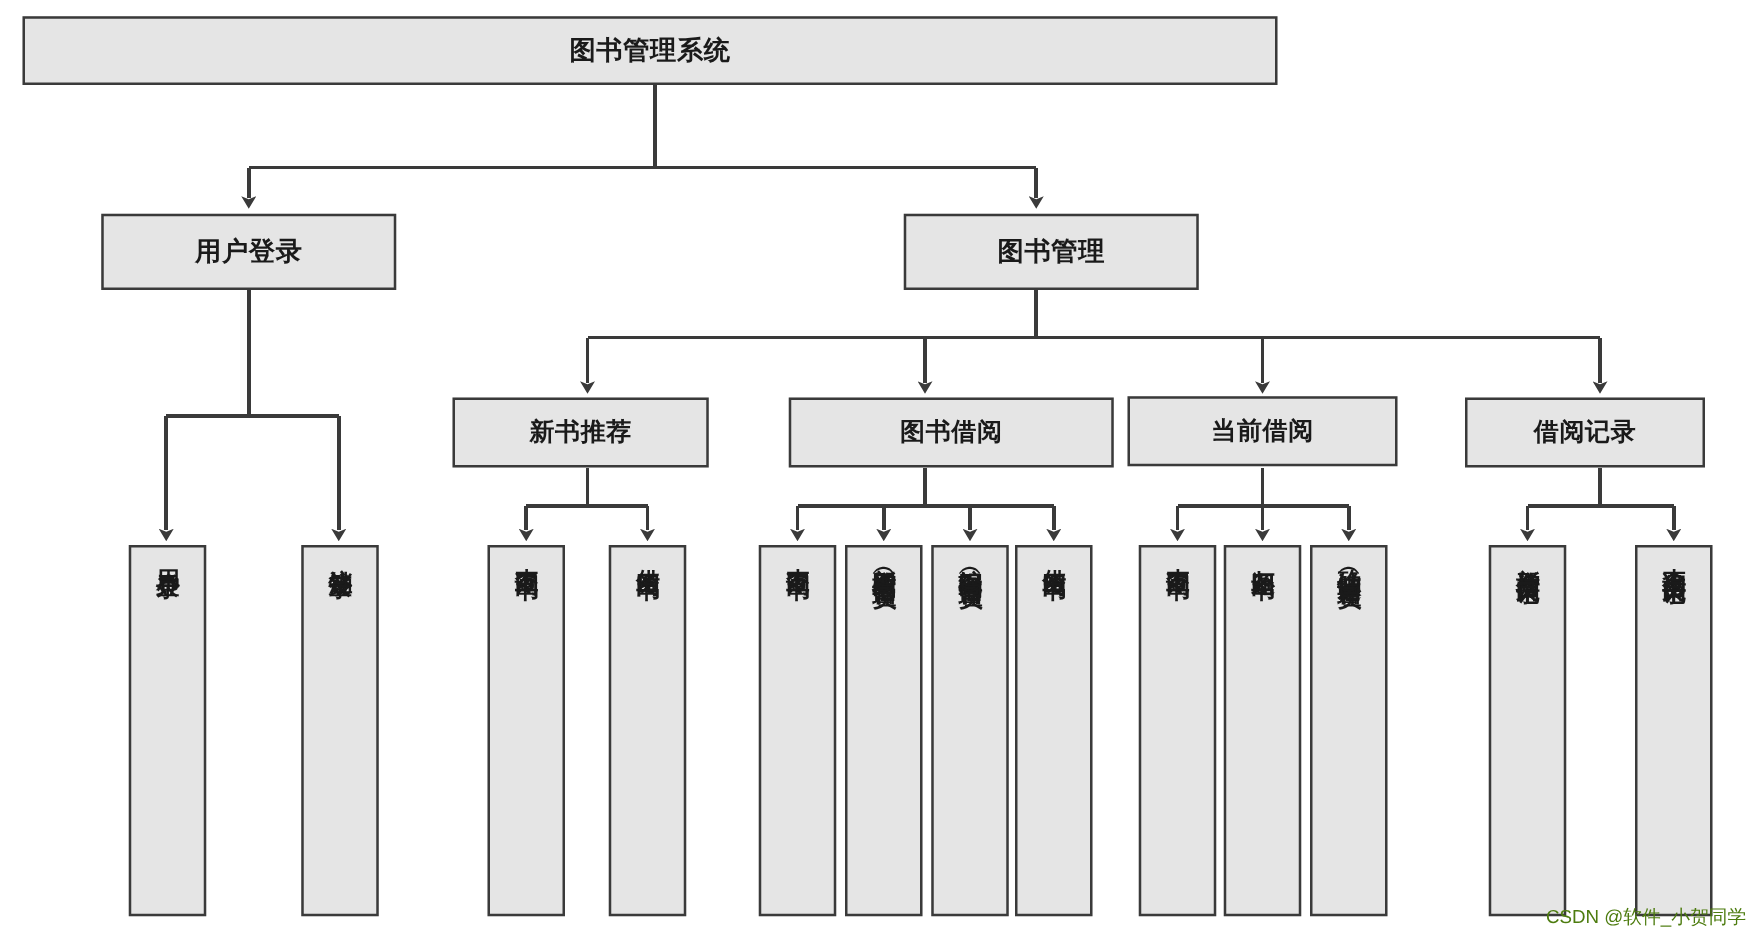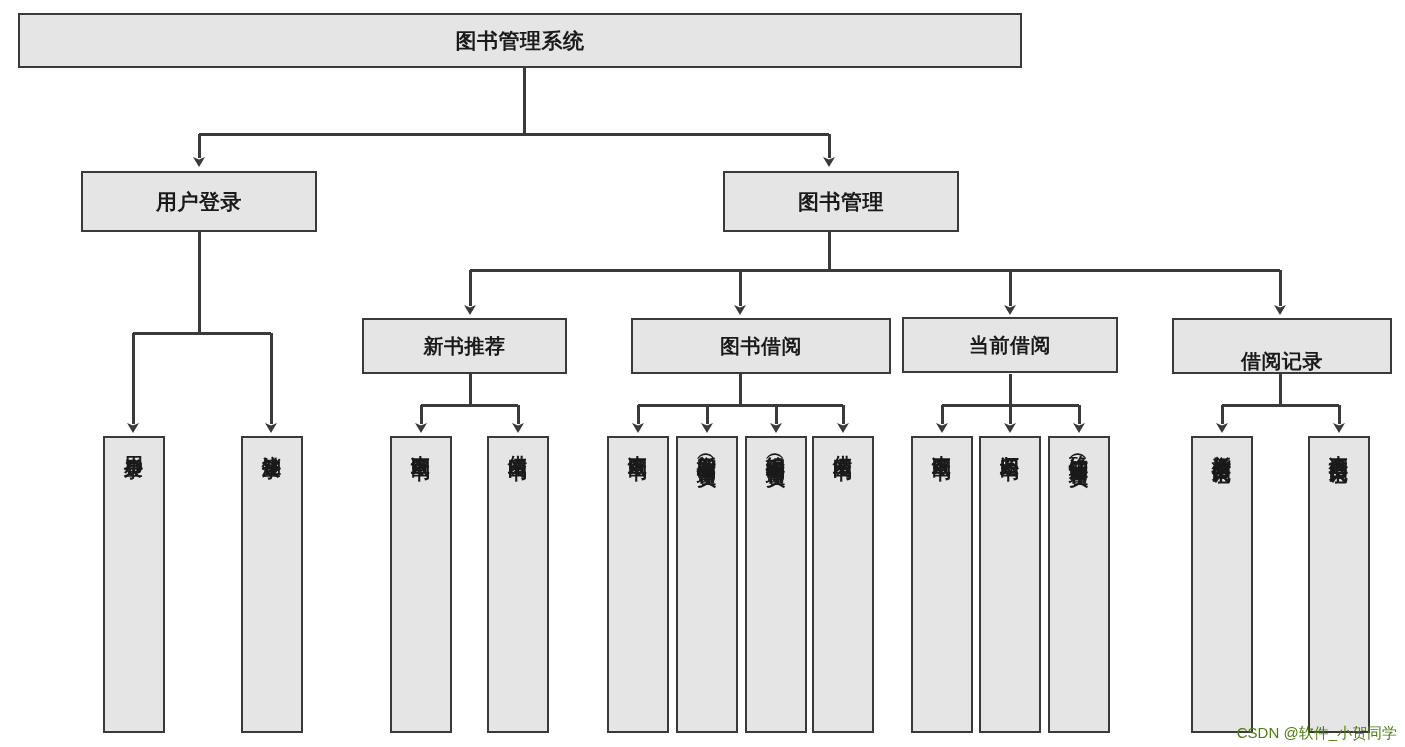--- a/index.html
+++ b/index.html
@@ -144,21 +144,21 @@
   </div>
 
   <div class="node-box level2" style="left:631px; top:318px; width:260px; height:56px;">
     <span class="node-label">图书借阅</span>
   </div>
 
   <div class="node-box level2" style="left:902px; top:317px; width:216px; height:56px;">
     <span class="node-label">当前借阅</span>
   </div>
 
-  <div class="node-box level2" style="left:1172px; top:318px; width:220px; height:56px;align-items:flex-end;">
+  <div class="node-box level2" style="left:1172px; top:318px; width:192px; height:56px;">
     <span class="node-label">借阅记录</span>
   </div>
 
   <div class="node-box leaf" style="left:103px; top:436px; width:62px; height:297px;">
     <span class="node-label">用户登录</span>
   </div>
 
   <div class="node-box leaf" style="left:241px; top:436px; width:62px; height:297px;">
     <span class="node-label">注销登录</span>
   </div>

